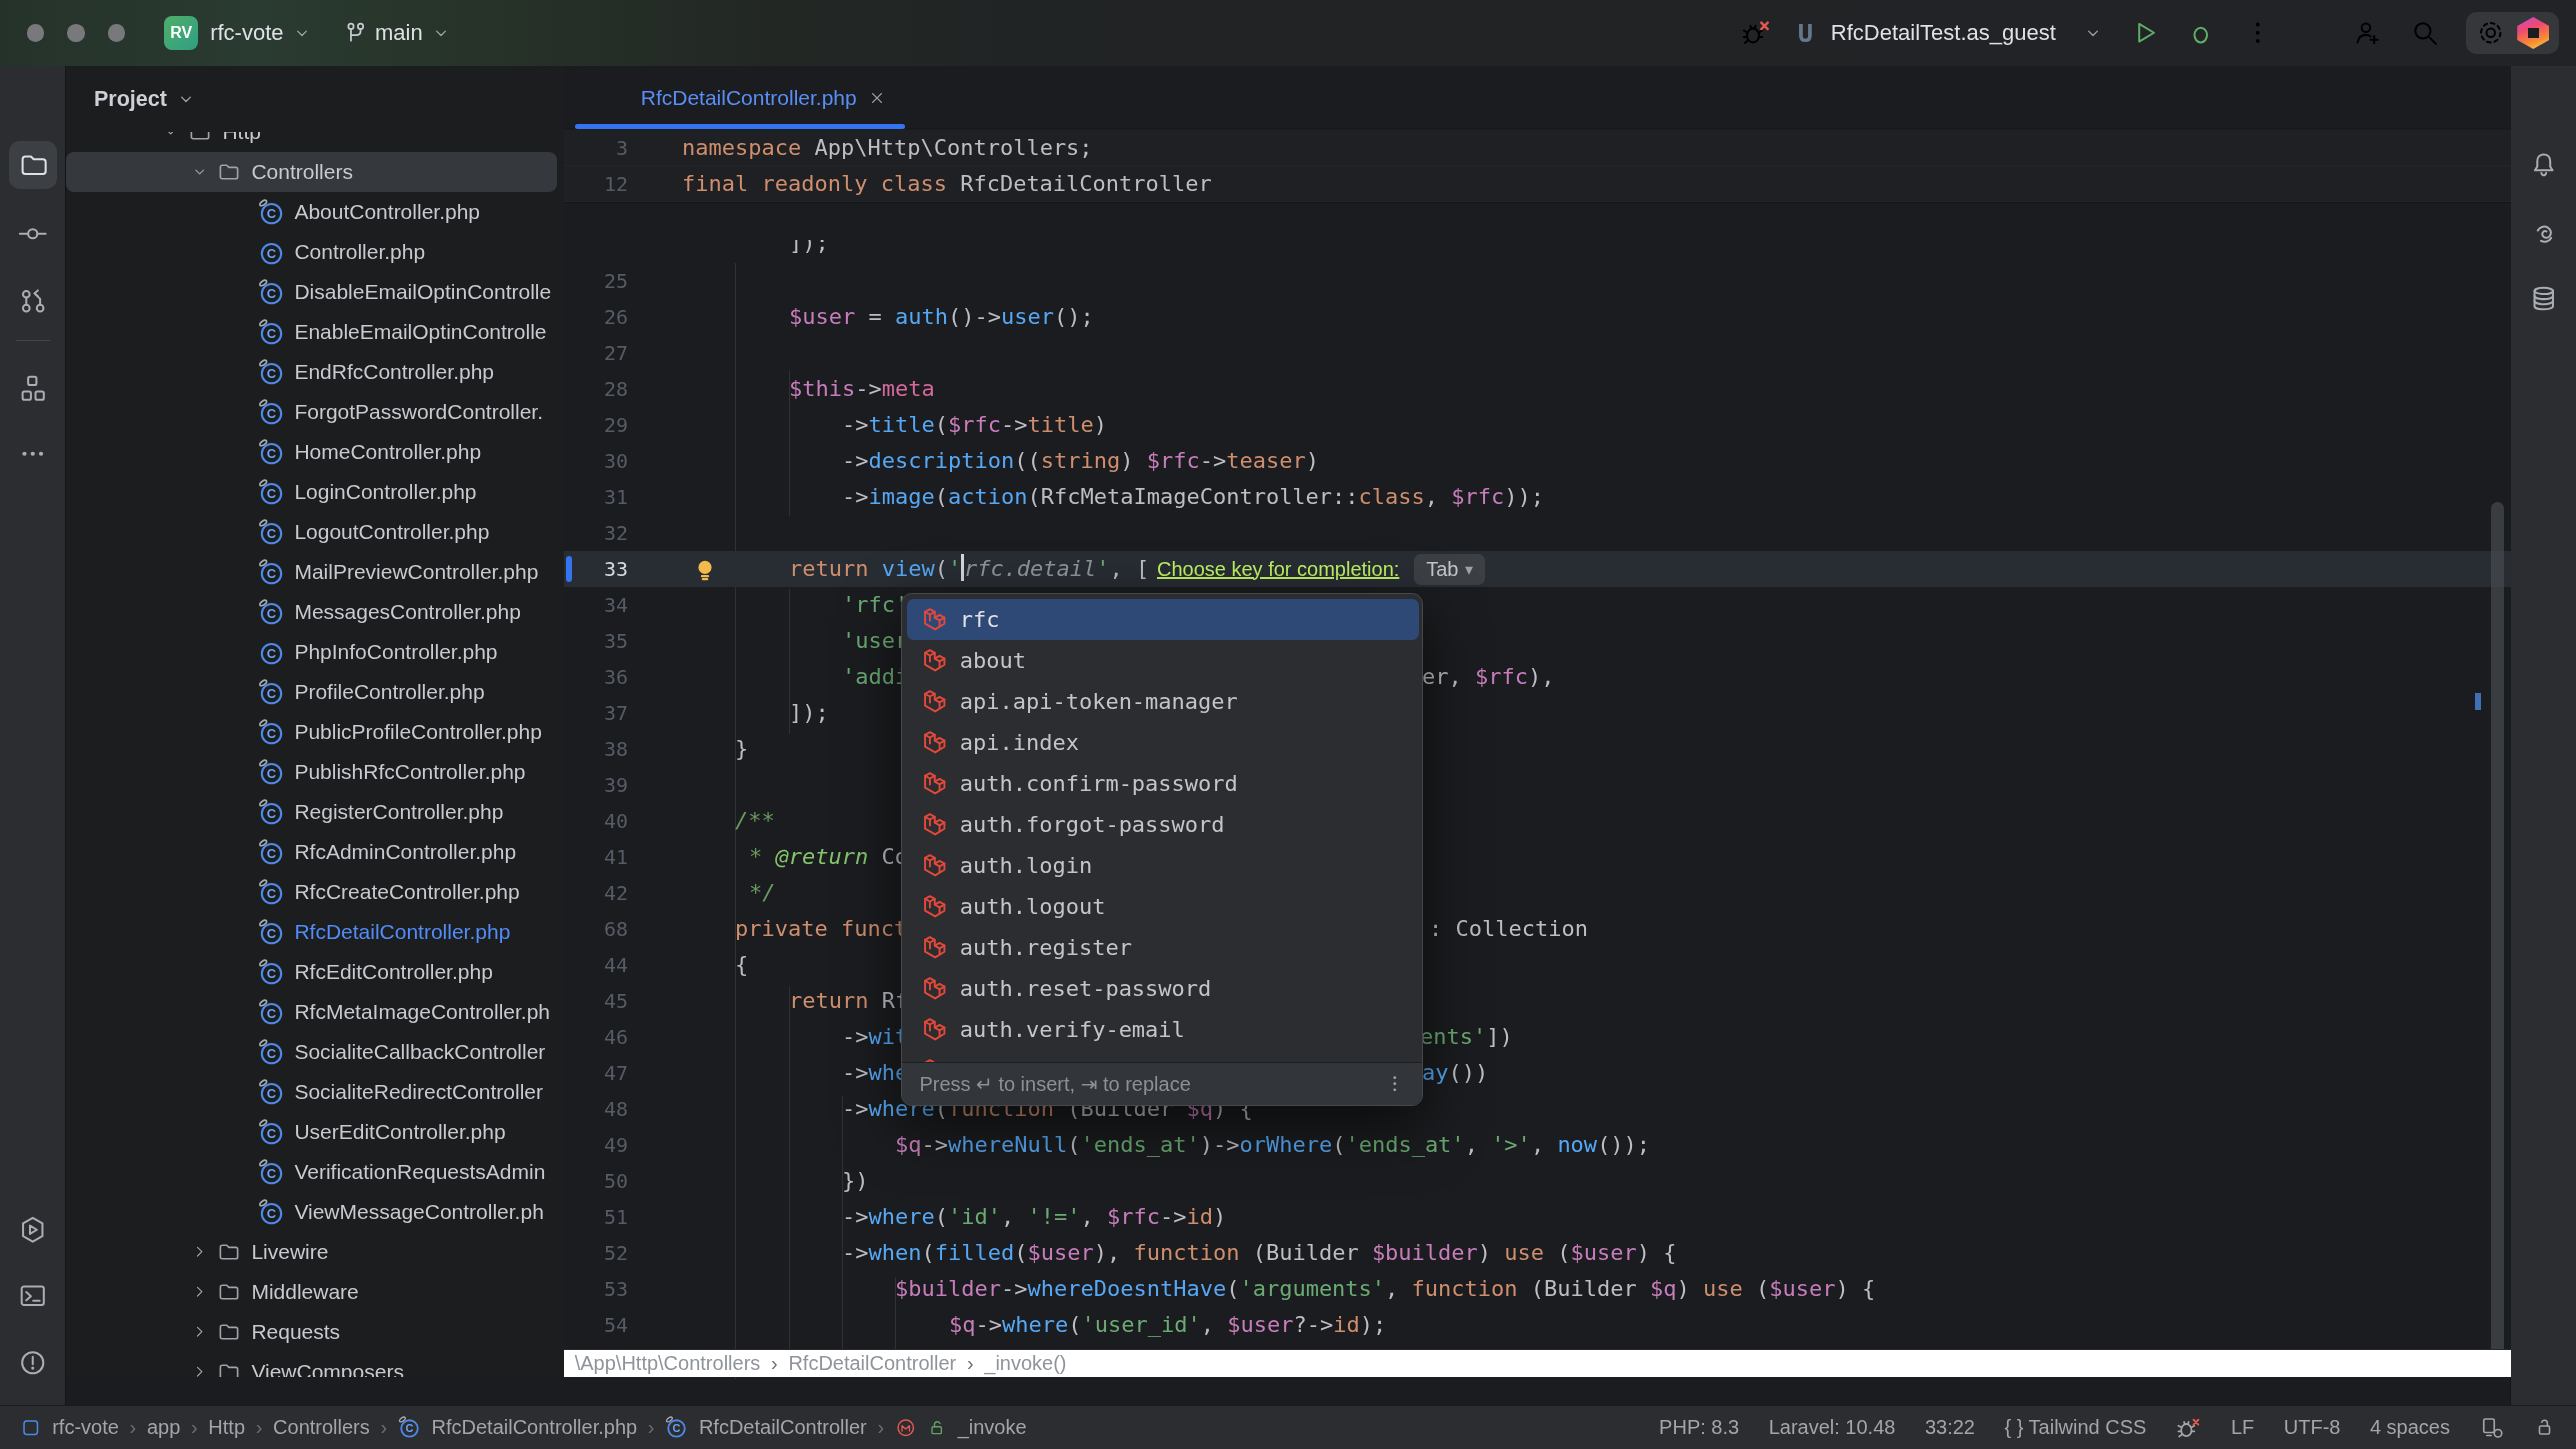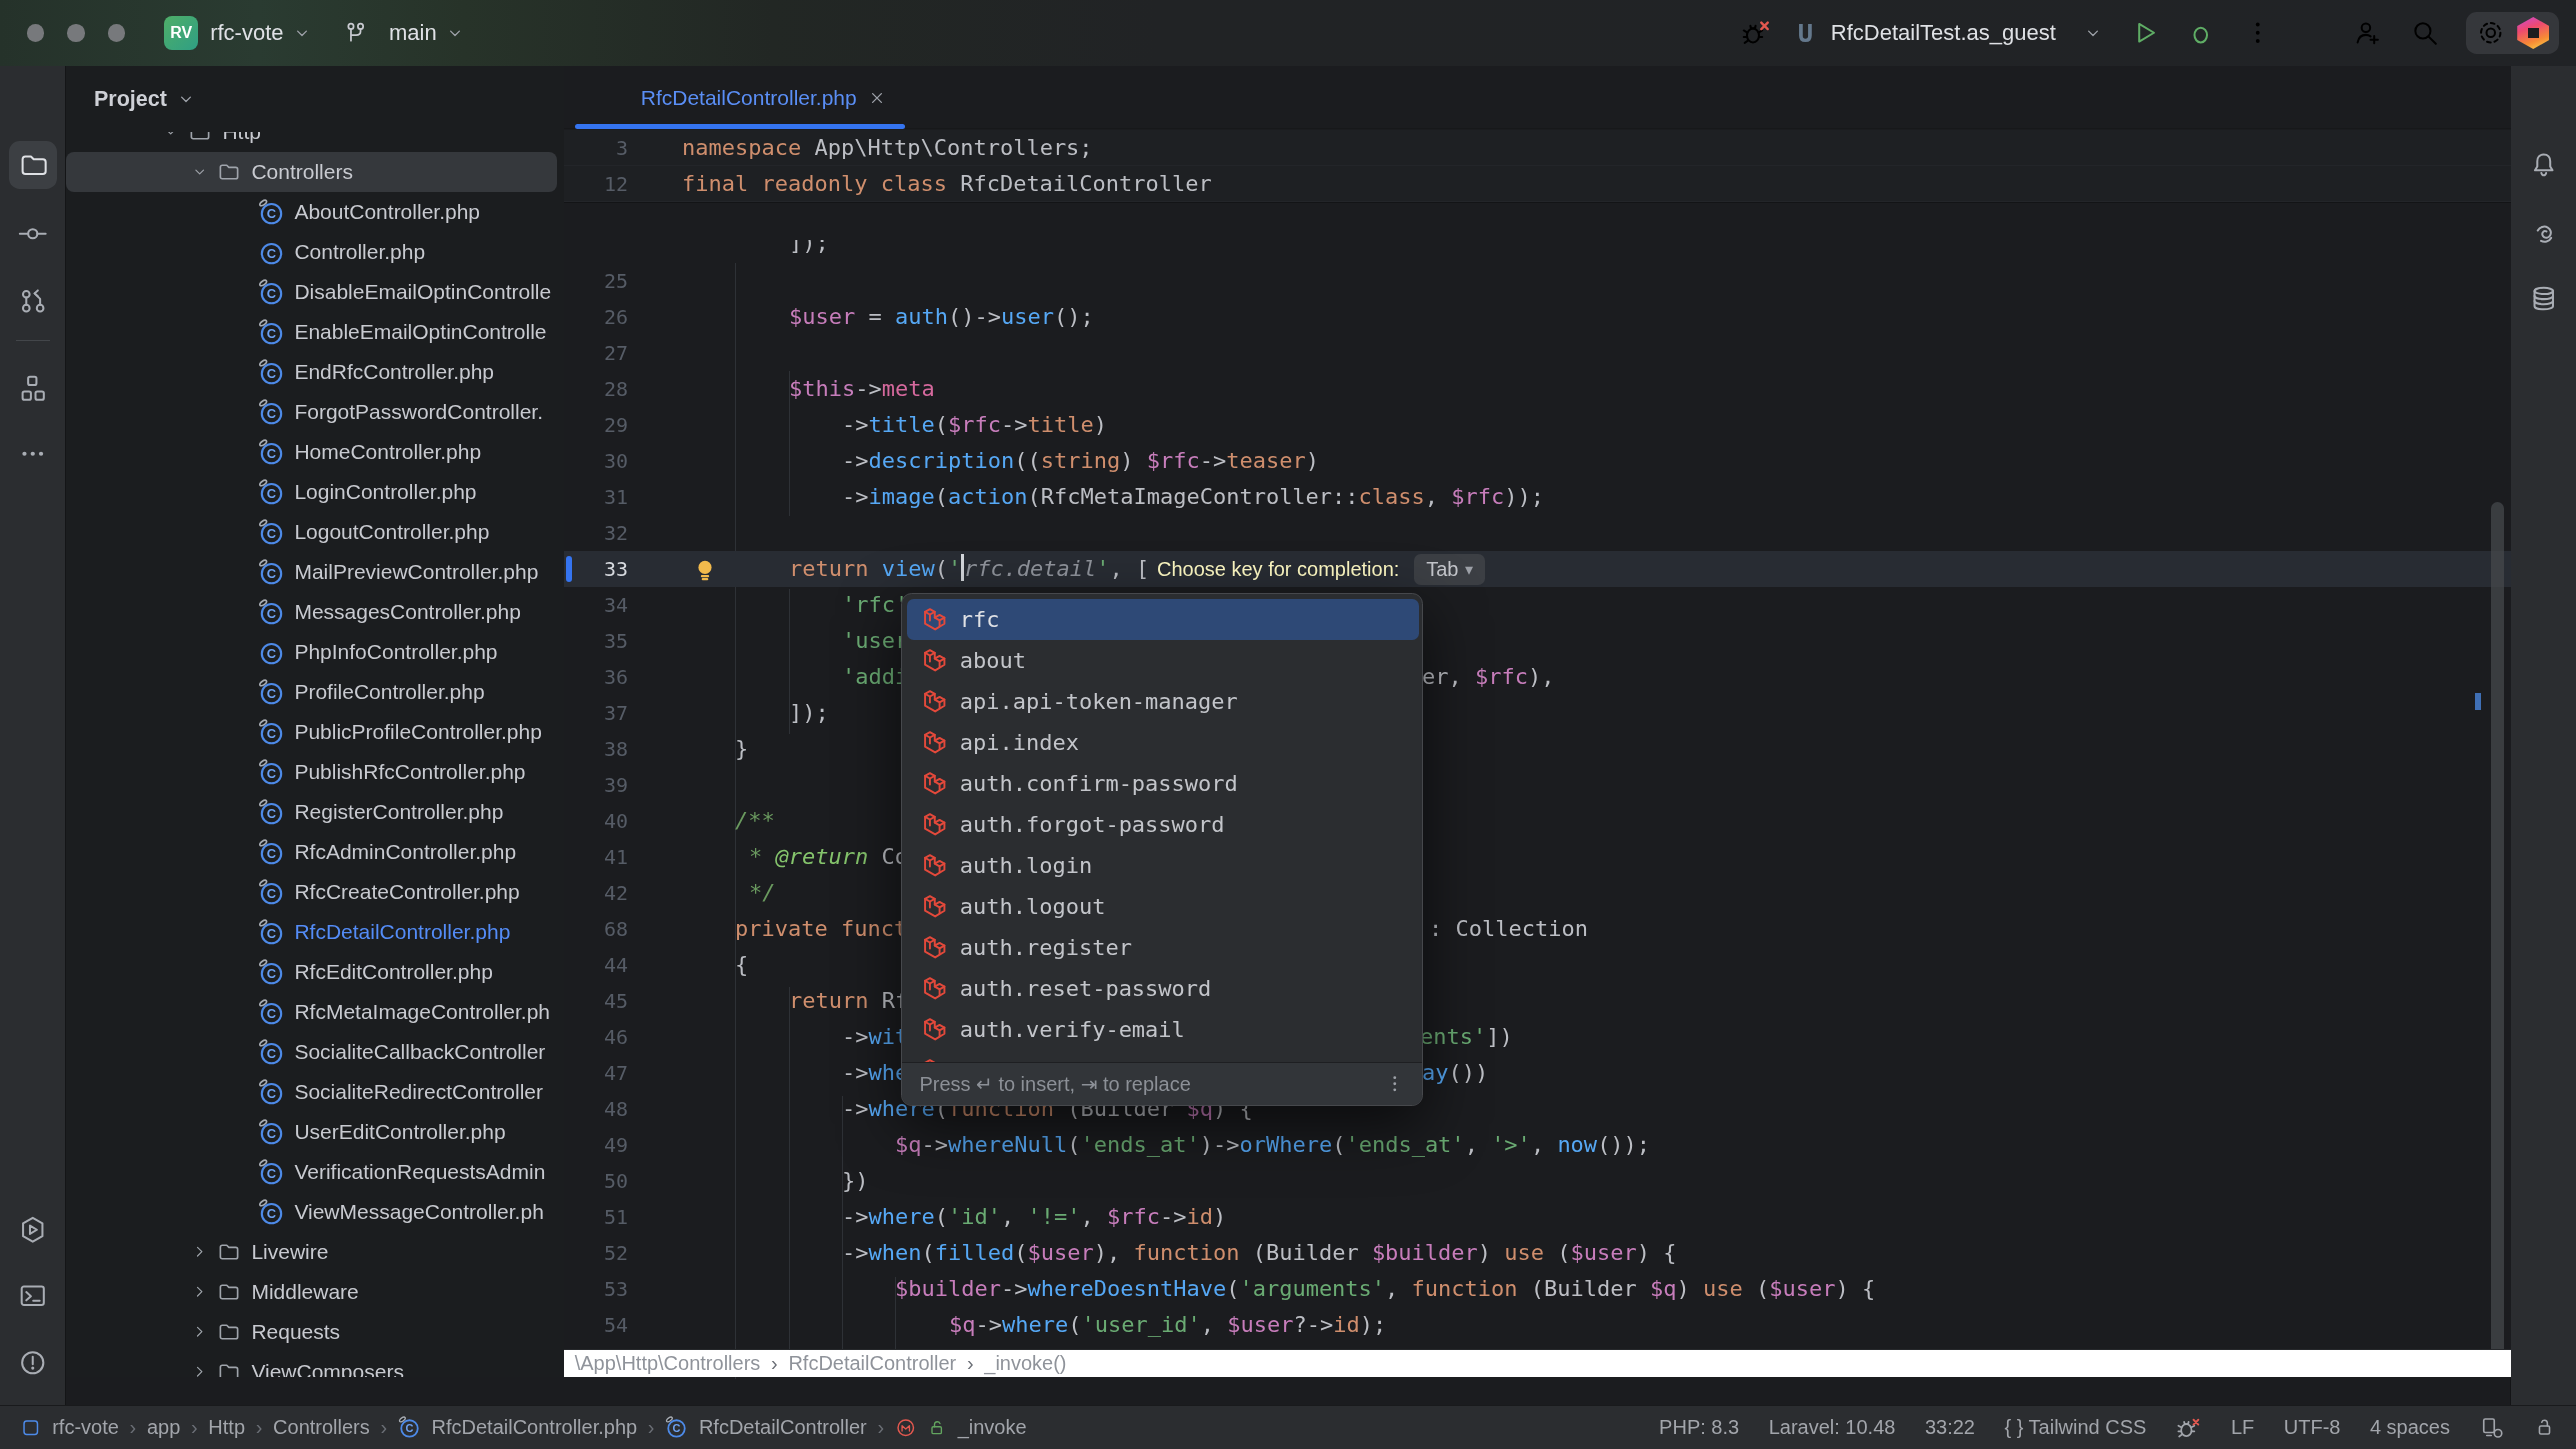--- a/index.html
+++ b/index.html
@@ -80,21 +80,21 @@
   .tk-k{color:#cf8e6d} .tk-f{color:#56a8f5} .tk-v{color:#c77dbb} .tk-s{color:#6aab73}
   .tk-p{color:#cf8e6d} .tk-m{color:#d5699d} .tk-t{color:#bcbec4}
   .tk-c{color:#6a9a5f;font-style:italic} .tk-c2{color:#85c46c;font-style:italic}
   .tk-g{color:#8f939b;font-style:italic}
   .caret { display:inline-block; width:2.7px; height:27px; background:#d4d7dc; vertical-align:-5.4px; }
   .gutter-bar { position:absolute; left:2px; top:5.4px; width:6px; height:25.5px; background:#3574f0; border-radius:3.4px; }
   .bulb { position:absolute; left:127px; top:4.7px; }
   .guide { position:absolute; width:0.7px; background:#2e3136; }
 
   #hint { position:absolute; display:flex; align-items:center; gap:14.8px; height:36px; }
-  #hint-label { color:#fef9c3; font-size:20px; }
+  #hint-label { color:#bef264; font-size:20px;text-decoration:underline; }
   #hint-chip { background:#3c3f44; border-radius:6.7px; padding:4px 12px; color:#c3c5ca; font-size:20px;
     display:flex; align-items:center; gap:6.7px; }
   #hint-chip .arr { color:#9da1a8; font-size:16px; }
 
   
   #popup { position:absolute; left:337px; top:527px; width:522px; height:513px; background:#2b2d30;
     border:0.7px solid #46484c; border-radius:10.7px; box-shadow:0 20px 60px rgba(0,0,0,.6);
     overflow:hidden; }
   #popup-list { position:absolute; left:0; top:5.4px; width:522px; height:464px; overflow:hidden; padding:0 5.4px;text-align:right; }
   .prow { height:41px; display:flex; align-items:center; gap:12px; padding:0 14.8px; border-radius:6.7px;
@@ -144,21 +144,21 @@
           <path d="M9 13l7 7 7-7"></path>
         </svg>
       </span>
     <span class="icon tb-gap">
         <svg width="25.5" height="25.5" viewBox="0 0 32 32" fill="none" stroke="#c8cad0" stroke-width="2.2" stroke-linecap="round" stroke-linejoin="round">
           <circle cx="10" cy="8" r="3.3"></circle>
           <circle cx="22" cy="8" r="3.3"></circle>
           <path d="M10 11.3V26M22 11.3v3.2c0 3-2.5 4.5-5.5 4.5H10"></path>
         </svg>
       </span>
-    <span class="tb-label" style="margin-left:21px">main</span>
+    <span class="tb-label" style="margin-left:7px">main</span>
     <span class="icon" style="margin-left:8px">
         <svg width="20" height="20" viewBox="0 0 32 32" fill="none" stroke="#9da1a8" stroke-width="2.2" stroke-linecap="round" stroke-linejoin="round">
           <path d="M9 13l7 7 7-7"></path>
         </svg>
       </span>
 
     <div class="tb-right">
       <span class="icon">
           <svg width="29.5" height="29.5" viewBox="0 0 32 32" fill="none" stroke="currentColor" stroke-width="2.2" stroke-linecap="round" stroke-linejoin="round">
             <ellipse cx="13" cy="19" rx="6.5" ry="7.5"></ellipse>

